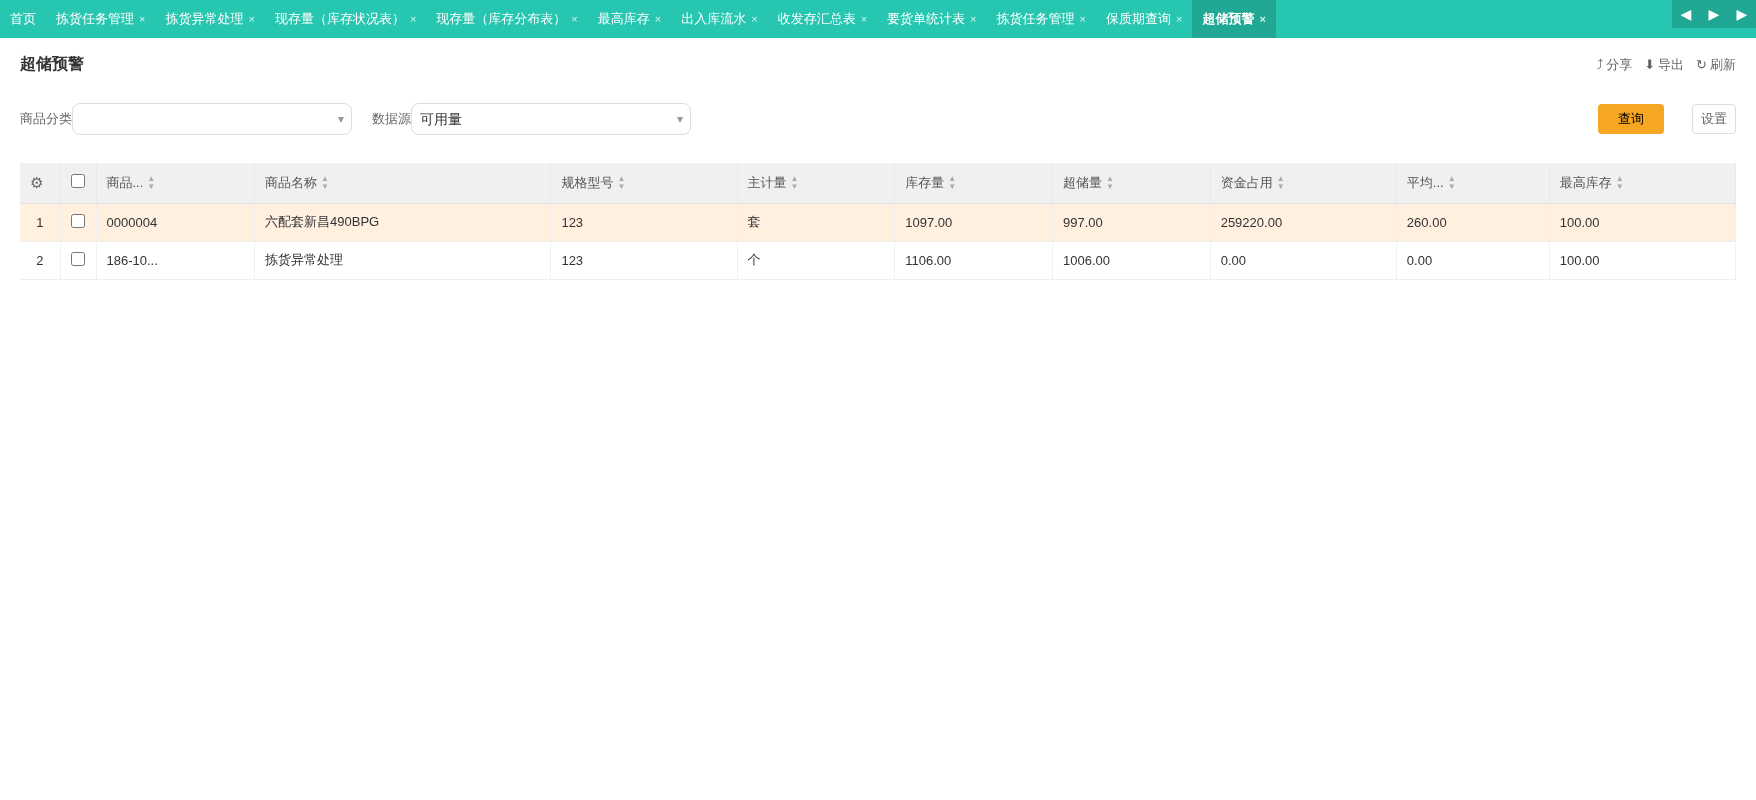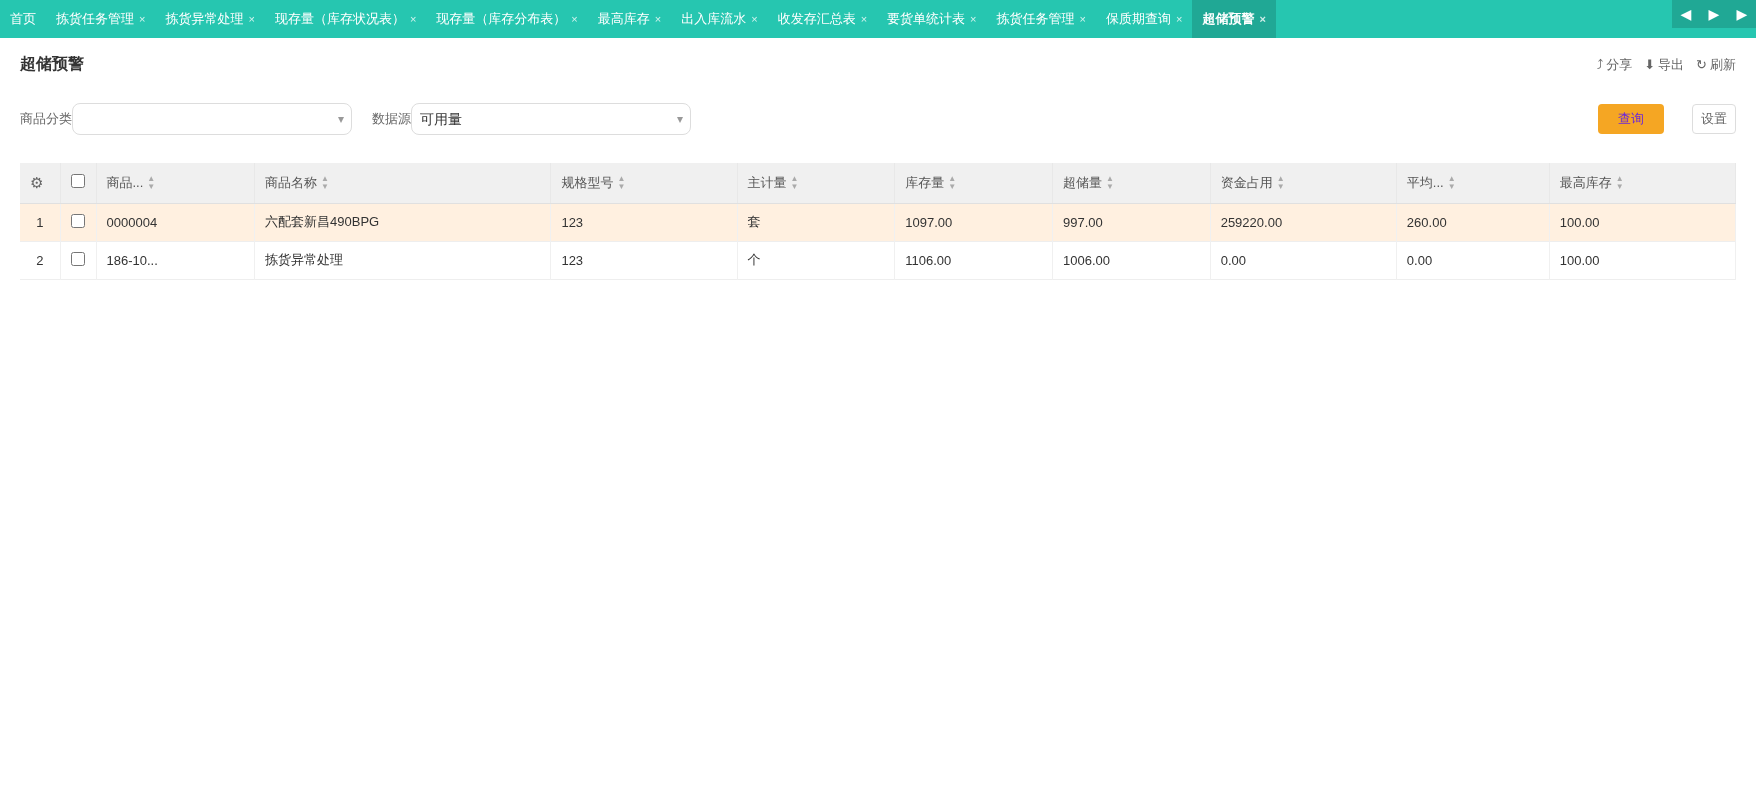--- a/index.html
+++ b/index.html
@@ -119,21 +119,21 @@
       position: absolute;
       right: 8px;
       top: 50%;
       transform: translateY(-50%);
       color: #999;
       pointer-events: none;
       font-size: 12px;
     }
     .btn-query {
       background: #f5a623;
-      color: #6d28d9;
+      color: #000000;
       border: none;
       border-radius: 4px;
       padding: 6px 20px;
       font-size: 13px;
       cursor: pointer;
       margin-left: auto;
     }
     .btn-settings {
       background: #fff;
       color: #666;

